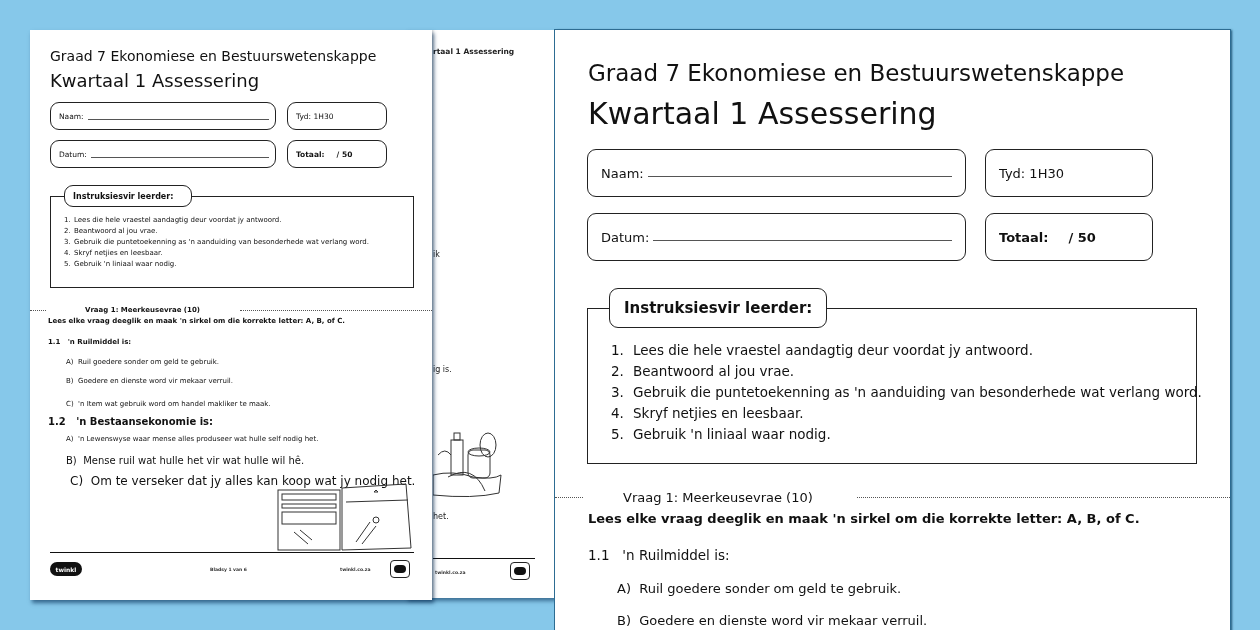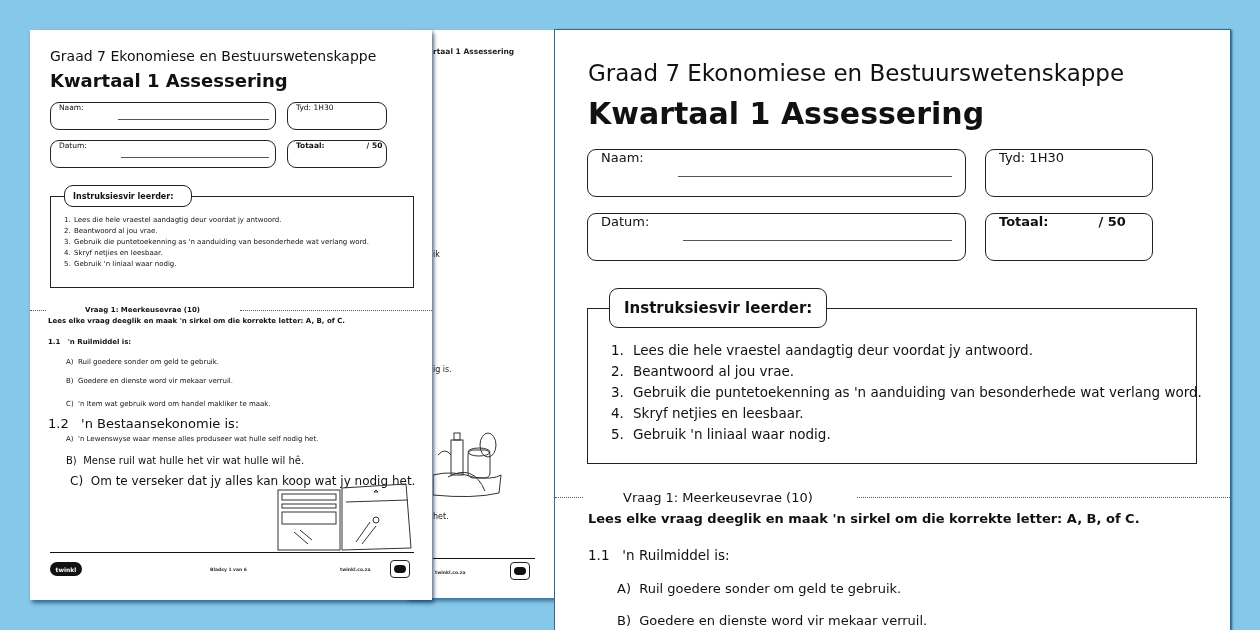--- a/index.html
+++ b/index.html
@@ -33,24 +33,24 @@
       z-index: 2;
     }
     
     #right-page {
       left: 555px; top: 30px; width: 675px; height: 610px;
       box-shadow: 0 0 0 1px #2d6c92, 2px 0 2px #1f5677;
       z-index: 3;
     }
 
     .subtitle { position: absolute; font-weight: normal; white-space: nowrap; }
-    .title { position: absolute; font-weight: bold; white-space: nowrap; }
+    .title { position: absolute; font-weight: normal; white-space: nowrap; }
     .field {
       position: absolute; border: 1.4px solid #222; border-radius: 9px;
-      display: flex;  gap: 30px;
+      display: flex; align-items: center;
     }
     .field .label { white-space: nowrap; }
     .field .line { flex: 1; border-bottom: 1.2px solid #555; margin-left: 4px; align-self: center; margin-top: 6px; }
     .field .bold { font-weight: bold; }
     .instr-box { position: absolute; border: 1.4px solid #222; }
     .instr-tab {
       position: absolute; background: #fff; border: 1.4px solid #222; border-radius: 9px;
       font-weight: bold; white-space: nowrap; display: flex; align-items: center;
     }
     .instr-list { position: absolute; list-style: none; }
@@ -138,21 +138,21 @@
   </div>
   <div class="q-intro" style="left:18px; top:287px; font-size:7px;">Lees elke vraag deeglik en maak 'n sirkel om die korrekte letter: A, B, of C.</div>
 
   <div class="q-item" style="left:18px; top:308px; font-size:7px; font-weight:bold;">
     <span>1.1</span>&nbsp;&nbsp;&nbsp;<span>'n Ruilmiddel is:</span>
   </div>
   <div class="q-option" style="left:36px; top:328px; font-size:7px;"><span>A)</span>&nbsp;&nbsp;<span>Ruil goedere sonder om geld te gebruik.</span></div>
   <div class="q-option" style="left:36px; top:347px; font-size:7px;"><span>B)</span>&nbsp;&nbsp;<span>Goedere en dienste word vir mekaar verruil.</span></div>
   <div class="q-option" style="left:36px; top:370px; font-size:7px;"><span>C)</span>&nbsp;&nbsp;<span>'n Item wat gebruik word om handel makliker te maak.</span></div>
 
-  <div class="q-item" style="left:18px; top:386px; font-size:13px; font-weight:normal;">
+  <div class="q-item" style="left:18px; top:386px; font-size:10px; font-weight:bold;">
     <span>1.2</span>&nbsp;&nbsp;&nbsp;<span>'n Bestaansekonomie is:</span>
   </div>
   <div class="q-option" style="left:36px; top:405px; font-size:7px;"><span>A)</span>&nbsp;&nbsp;<span>'n Lewenswyse waar mense alles produseer wat hulle self nodig het.</span></div>
   <div class="q-option" style="left:36px; top:425px; font-size:10px;"><span>B)</span>&nbsp;&nbsp;<span>Mense ruil wat hulle het vir wat hulle wil hê.</span></div>
   <div class="q-option" style="left:40px; top:444px; font-size:12px;"><span>C)</span>&nbsp;&nbsp;<span>Om te verseker dat jy alles kan koop wat jy nodig het.</span></div>
 
   <svg style="position:absolute; left:246px; top:452px;" width="140" height="70" viewBox="0 0 140 70">
     <g fill="none" stroke="#333" stroke-width="1">
       <rect x="2" y="8" width="62" height="60"></rect>
       <rect x="6" y="12" width="54" height="6"></rect>

